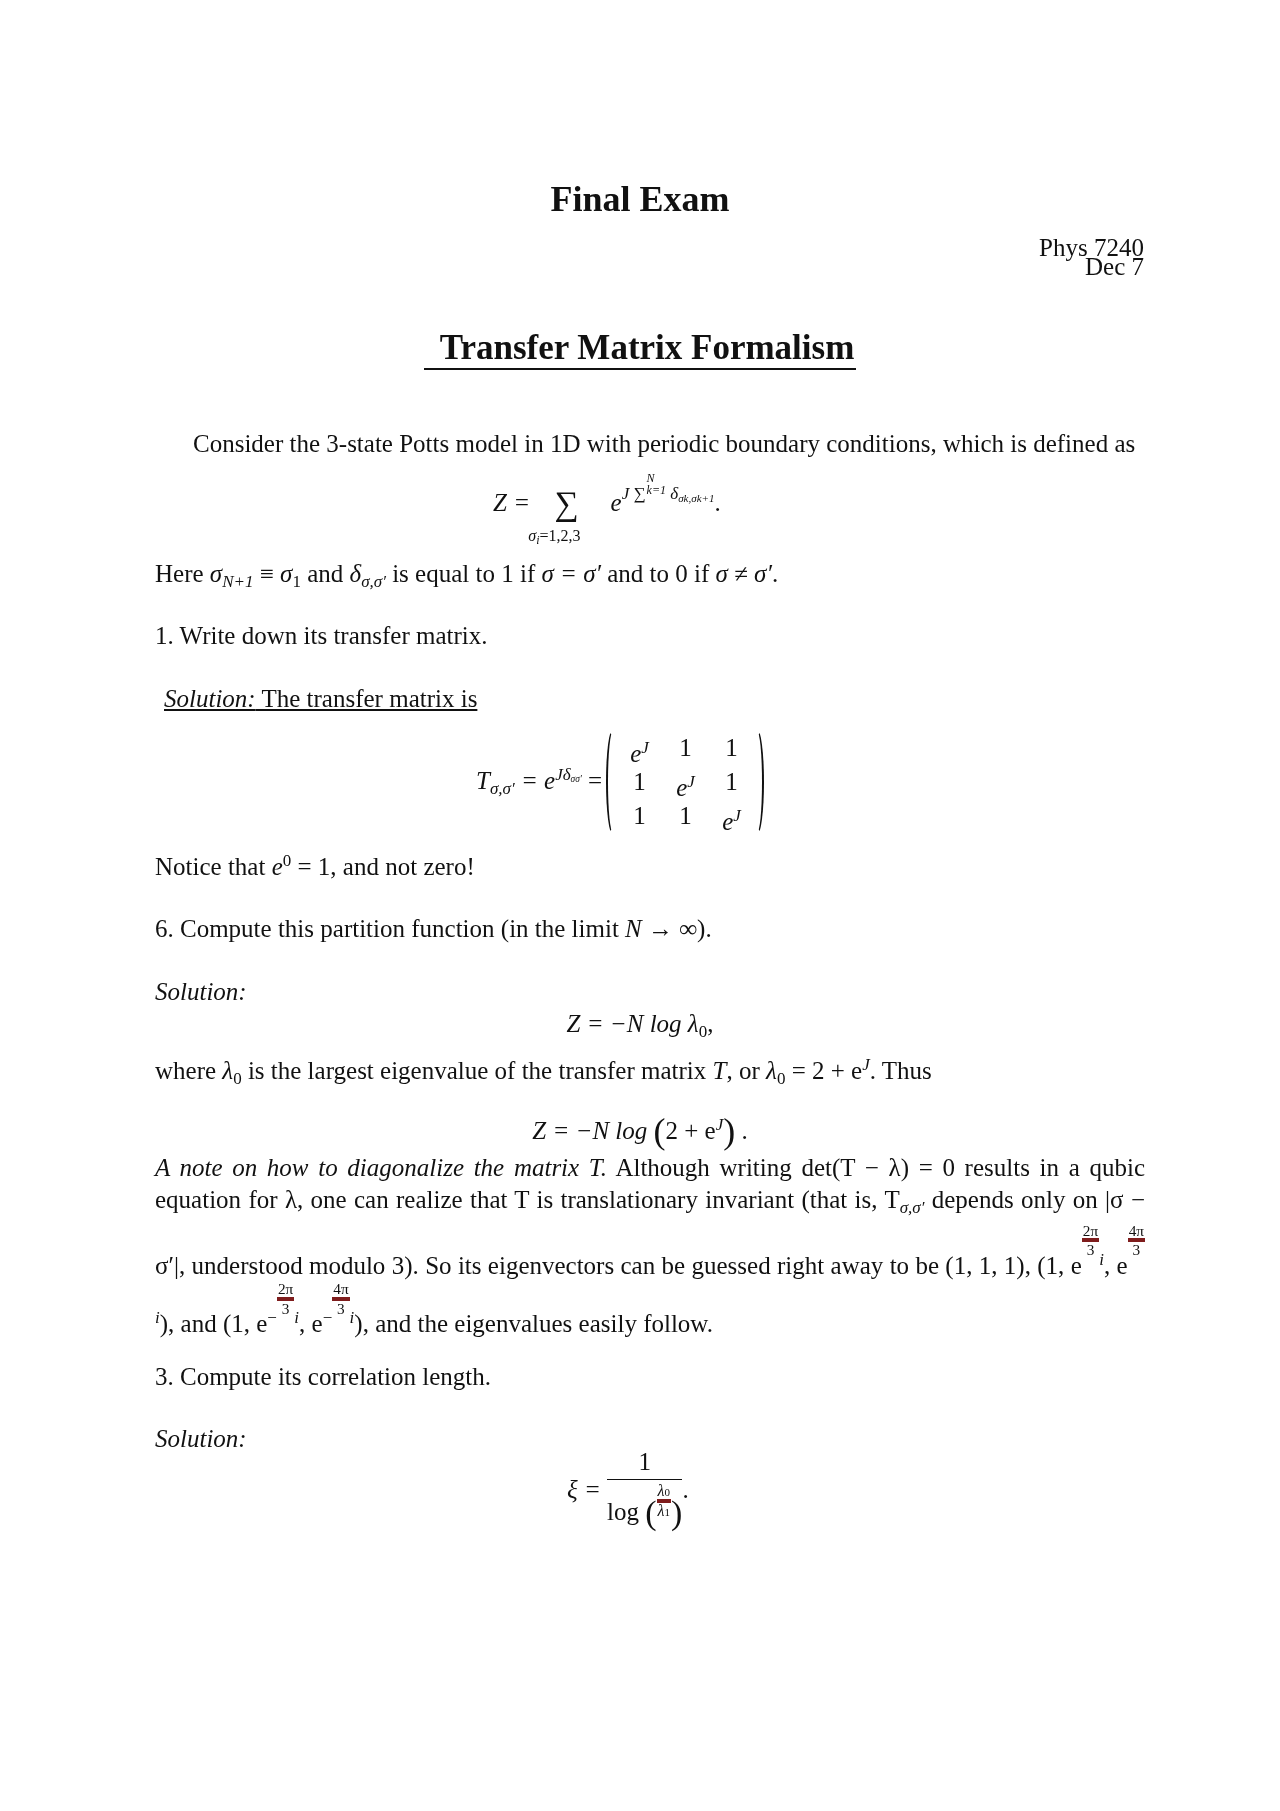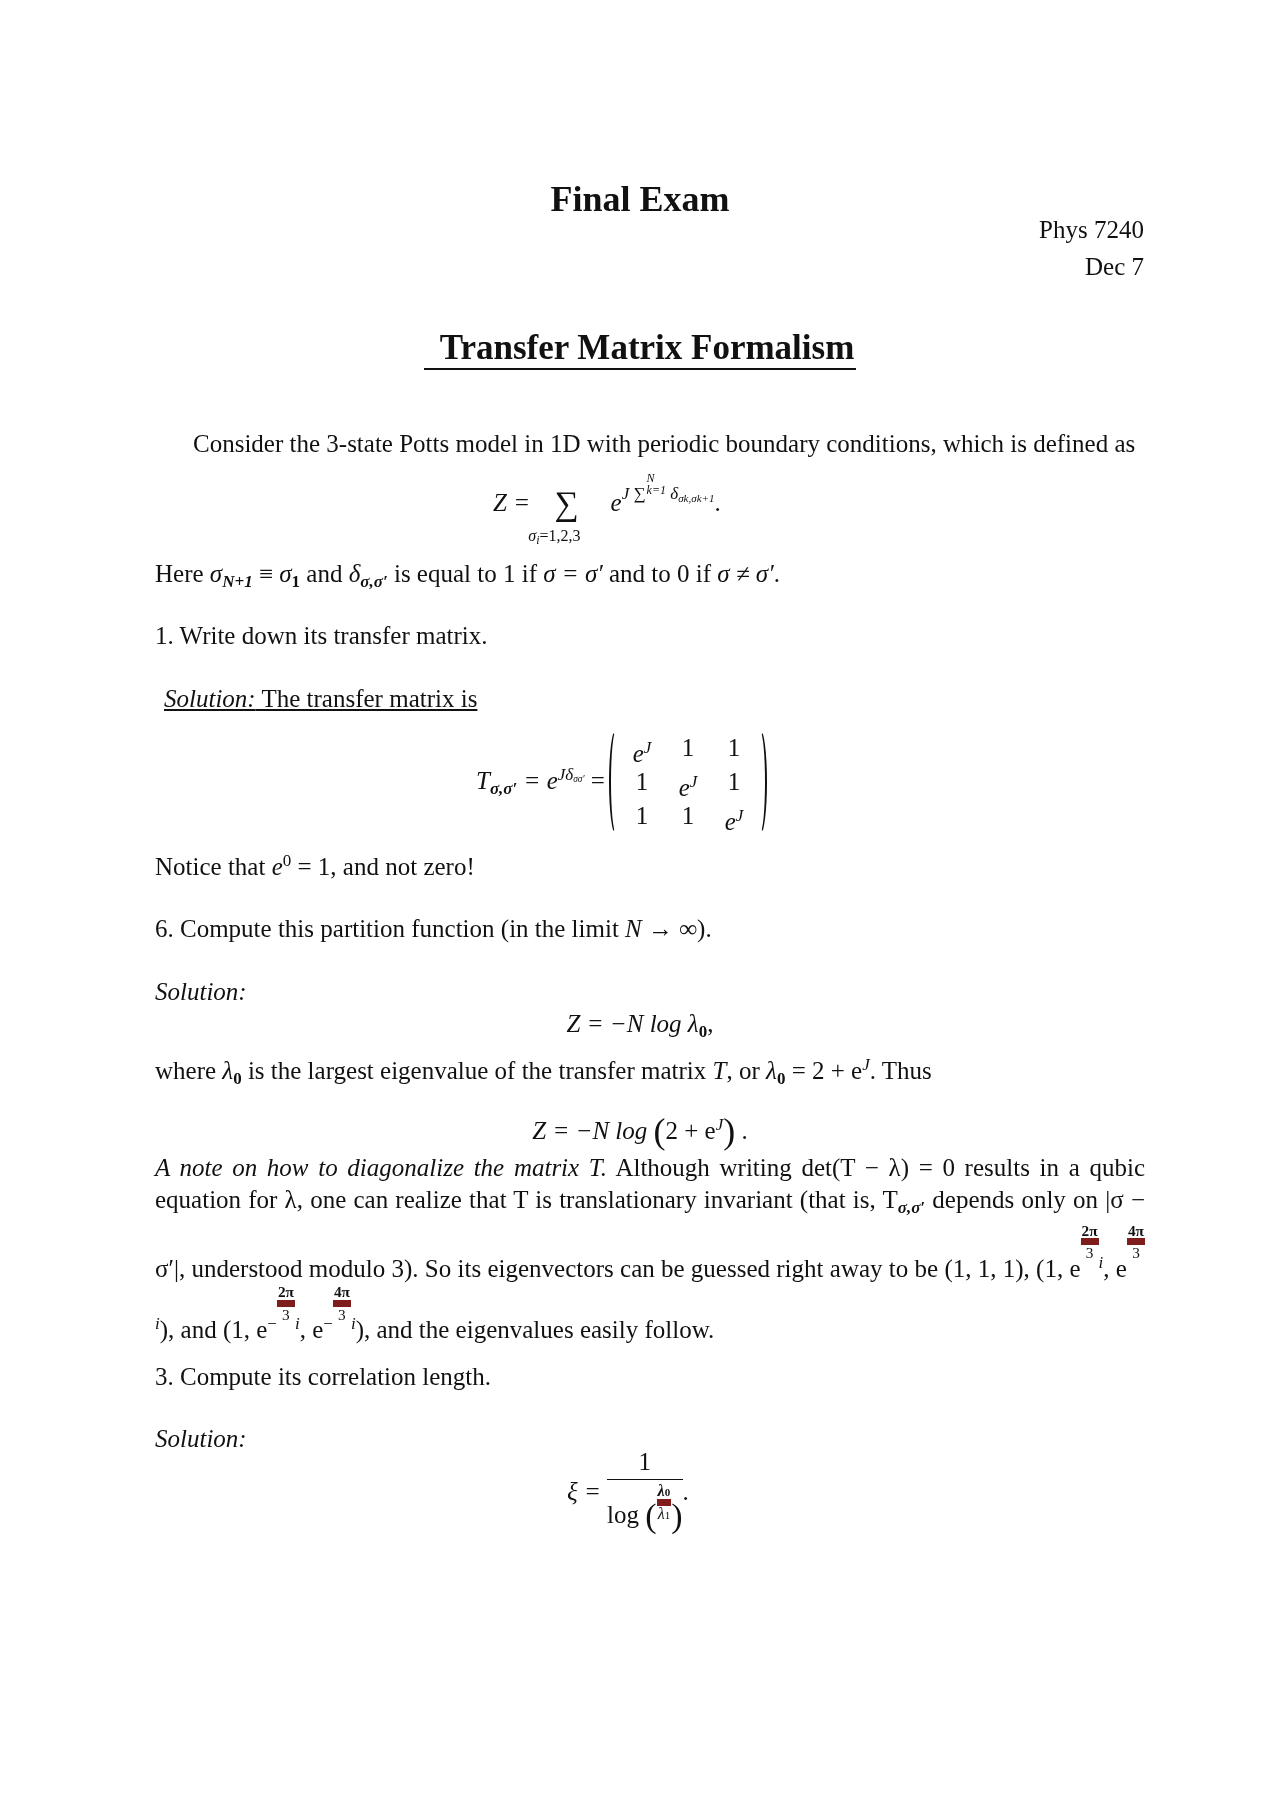--- a/index.html
+++ b/index.html
@@ -3,36 +3,36 @@
 <meta charset="utf-8">
 <style>
   html, body { margin: 0; padding: 0; background: #ffffff; }
   body {
     width: 1280px; height: 1811px; position: relative; overflow: hidden;
     font-family: "Liberation Serif", "DejaVu Serif", serif;
     color: #111111; font-size: 25px;
   }
   .abs { position: absolute; white-space: nowrap; }
   .it { font-style: italic; }
-  .sub { font-size: 0.68em; vertical-align: -0.3em; font-weight: bold; }
+  .sub { font-size: 0.68em; vertical-align: -0.3em; }
   .sup { font-size: 0.68em; vertical-align: 0.55em; }
   .ssub { font-size: 0.55em; vertical-align: -0.25em; }
   .title { font-size: 36px; font-weight: bold; left: 0; width: 1280px; text-align: center; top: 178px; }
-  .course { right: 136px; text-align: center; top: 216px; font-size: 25px; font-family: Liberation Serif, serif; }
+  .course { right: 136px; text-align: center; top: 234px; font-size: 25px; font-family: Liberation Serif, serif; }
   .date { right: 136px; text-align: right; top: 253px; font-size: 25px; }
   .subtitle { font-size: 35px; font-weight: bold; left: 0; width: 1280px; text-align: center; top: 328px; }
   .subtitle span { border-bottom: 2px solid #111; padding: 0 2px 1px 16px; }
   .para { left: 155px; width: 990px; white-space: normal; line-height: 31.5px; text-align: justify; }
   .indent { text-indent: 38px; }
   .eq { text-align: center; left: 0; width: 1280px; }
   .frac { display: inline-block; vertical-align: middle; text-align: center; }
   .frac .num { display: block; padding: 0 4px 3px; border-bottom: 1.5px solid #111; }
   .frac .den { display: block; padding-top: 3px; }
   .sfrac { display: inline-block; vertical-align: 0.6em; text-align: center; font-size: 0.6em; line-height: 1; }
-  .sfrac .n { display: block; border-bottom: 7px solid #7f1d1d; padding: 0 1px; font-weight: bold; }
+  .sfrac .n { display: block; border-bottom: 4px solid #7f1d1d; padding: 0 1px; }
   .sfrac .d { display: block; }
   .bigsum { font-size: 34px; display: inline-block; line-height: 1; }
   .matrix { display: inline-grid; grid-template-columns: 46px 46px 46px; row-gap: 4px; vertical-align: middle; text-align: center; position: relative; padding: 0 8px; }
   .matrix::before, .matrix::after {
     content: ""; position: absolute; top: -4px; bottom: -4px; width: 12px;
     border: 2px solid #111; border-radius: 50%;
   }
   .matrix::before { left: -2px; border-right: none; border-top-color: transparent; border-bottom-color: transparent; }
   .matrix::after { right: -2px; border-left: none; border-top-color: transparent; border-bottom-color: transparent; }
   .cell { height: 30px; line-height: 30px; }

